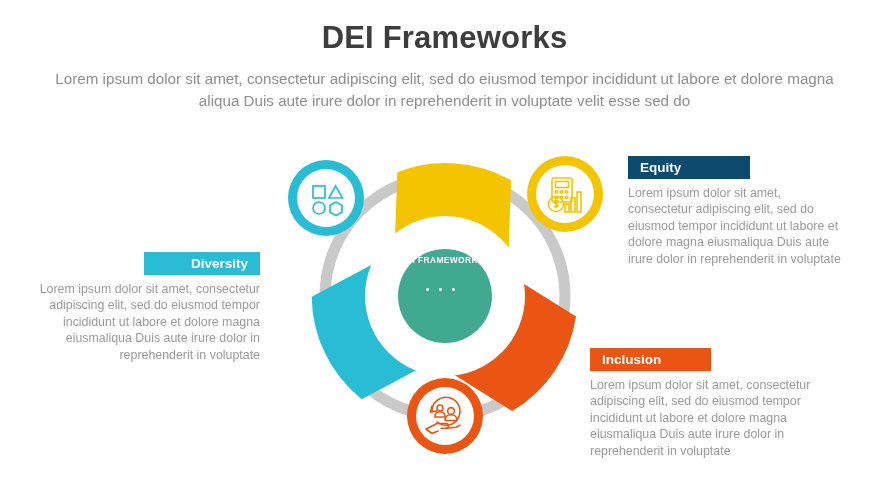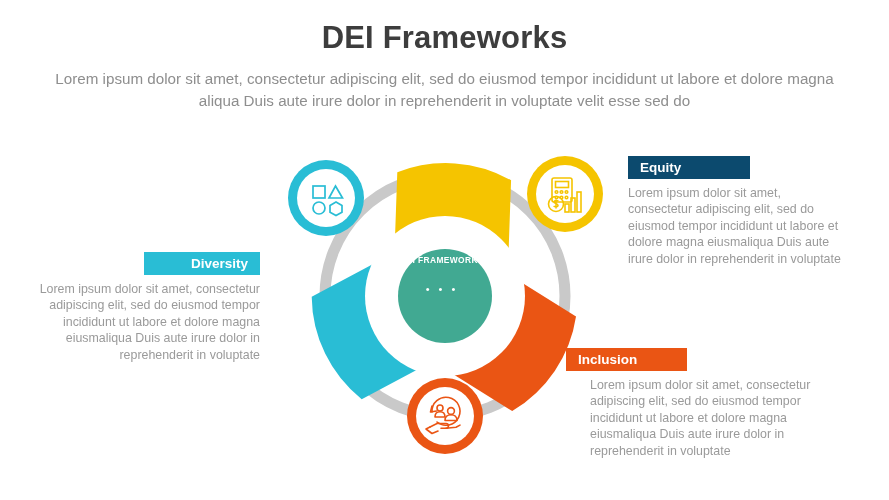--- a/index.html
+++ b/index.html
@@ -101,21 +101,21 @@
 
   
   #diversity-badge { left: 144px; top: 252px; width: 116px; }
   #diversity-text  { left: 38px;  top: 281px; width: 222px; text-align: right; }
 
   
   #equity-badge { left: 628px; top: 156px; width: 122px; }
   #equity-text  { left: 628px; top: 185px; width: 218px; text-align: left; }
 
   
-  #inclusion-badge { left: 566px; top: 348px; width: 121px; }
+  #inclusion-badge { left: 590px; top: 348px; width: 121px; }
   #inclusion-text  { left: 590px; top: 377px; width: 222px; text-align: left; }
 </style>
 </head>
 <body>
 
 <div id="slide">
 
   <div class="title">DEI Frameworks</div>
   <div class="subtitle">Lorem ipsum dolor sit amet, consectetur adipiscing elit, sed do eiusmod tempor incididunt ut labore et dolore magna aliqua Duis aute irure dolor in reprehenderit in voluptate velit esse sed do</div>
 

